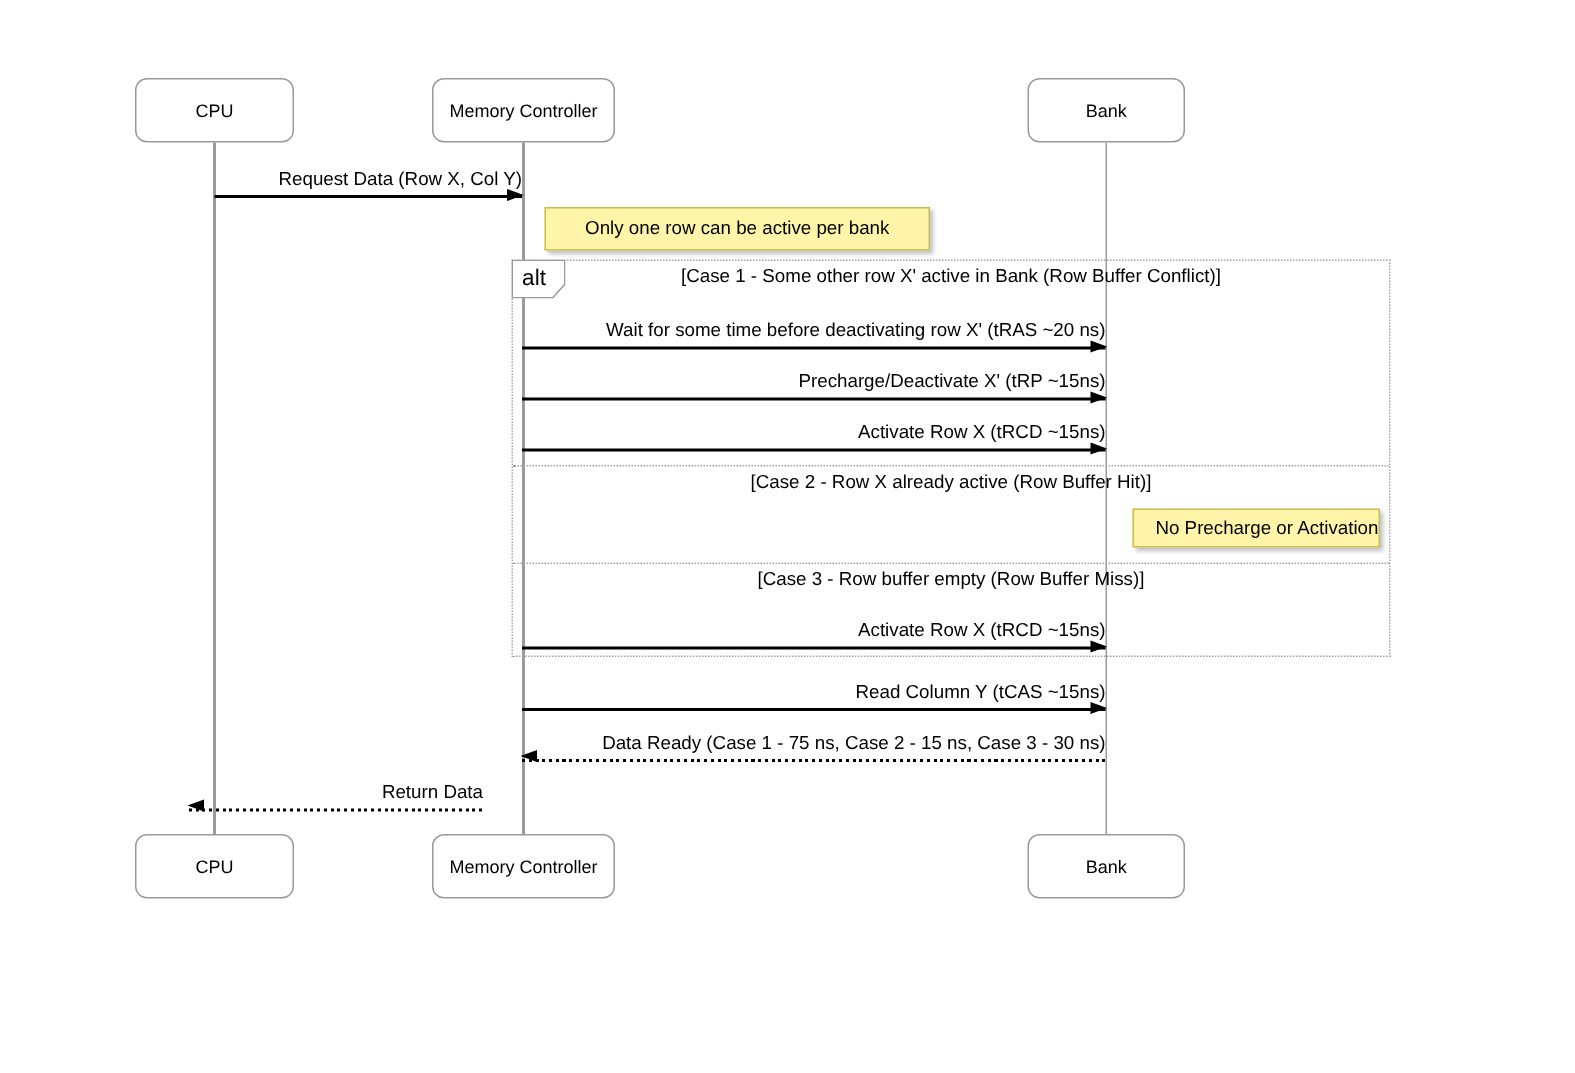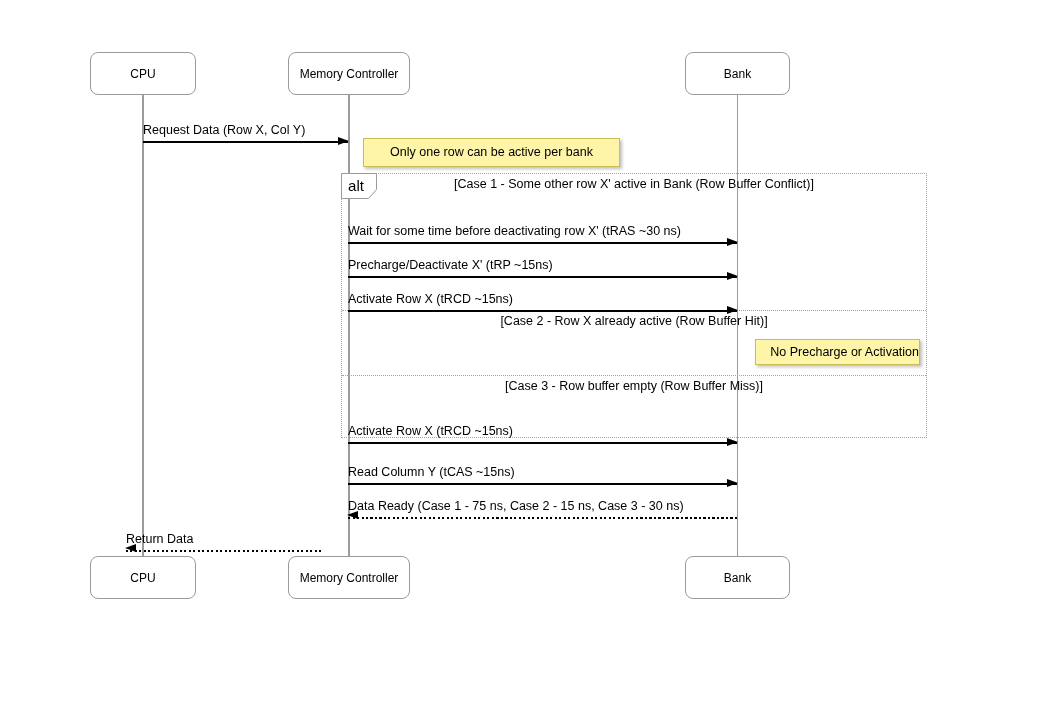--- a/index.html
+++ b/index.html
@@ -31,26 +31,25 @@
     top: 95px;
     height: 461px;
     width: 1.5px;
     background: #9b9b9b;
     z-index: 0;
   }
   
   .msg { position: absolute; z-index: 3; }
   .msg-label {
     display: block;
-    text-align: left;
+    text-align: right;
     font-size: 12.5px;
     line-height: 15px;
     padding-bottom: 3px;
     white-space: nowrap;
-    margin-top: 11px;
   }
   .msg-line { position: relative; height: 0; }
   .msg-line.solid { border-top: 2px solid #000; }
   .msg-line.dotted {
     height: 2px;
     background-image: repeating-linear-gradient(to right, #000 0, #000 2px, transparent 2px, transparent 4.5px);
   }
   .head { position: absolute; width: 0; height: 0; }
   .head.right {
     right: -1px; top: -6px;
@@ -148,21 +147,21 @@
       <span class="alt-label">alt</span>
     </div>
     <div class="guard" style="top:3px;">[Case 1 - Some other row X' active in Bank (Row Buffer Conflict)]</div>
     <div class="divider" style="top:136px;"></div>
     <div class="guard" style="top:140px;">[Case 2 - Row X already active (Row Buffer Hit)]</div>
     <div class="divider" style="top:201px;"></div>
     <div class="guard" style="top:205px;">[Case 3 - Row buffer empty (Row Buffer Miss)]</div>
   </div>
 
   <div class="msg" style="left:348px; top:213px; width:389px;">
-    <span class="msg-label">Wait for some time before deactivating row X' (tRAS ~30 ns)</span>
+    <span class="msg-label">Wait for some time before deactivating row X' (tRAS ~20 ns)</span>
     <div class="msg-line solid">
       <span class="head right"></span>
     </div>
   </div>
 
   <div class="msg" style="left:348px; top:247px; width:389px;">
     <span class="msg-label">Precharge/Deactivate X' (tRP ~15ns)</span>
     <div class="msg-line solid">
       <span class="head right"></span>
     </div>

